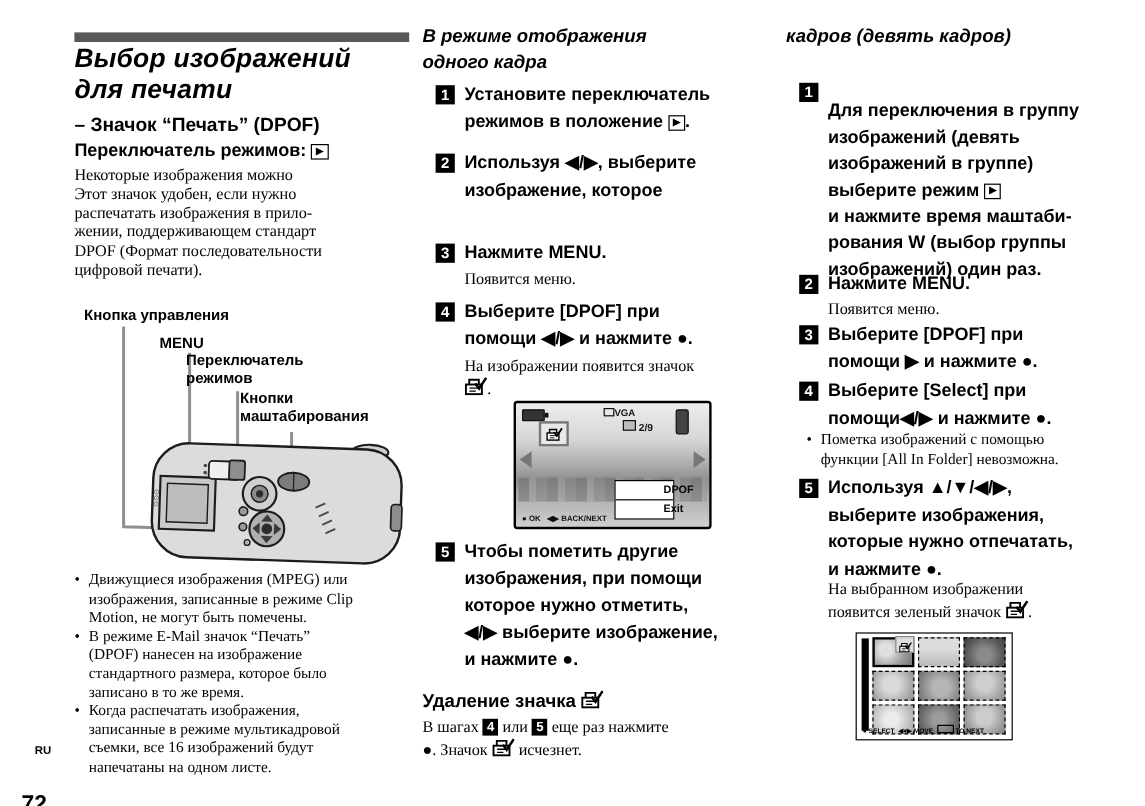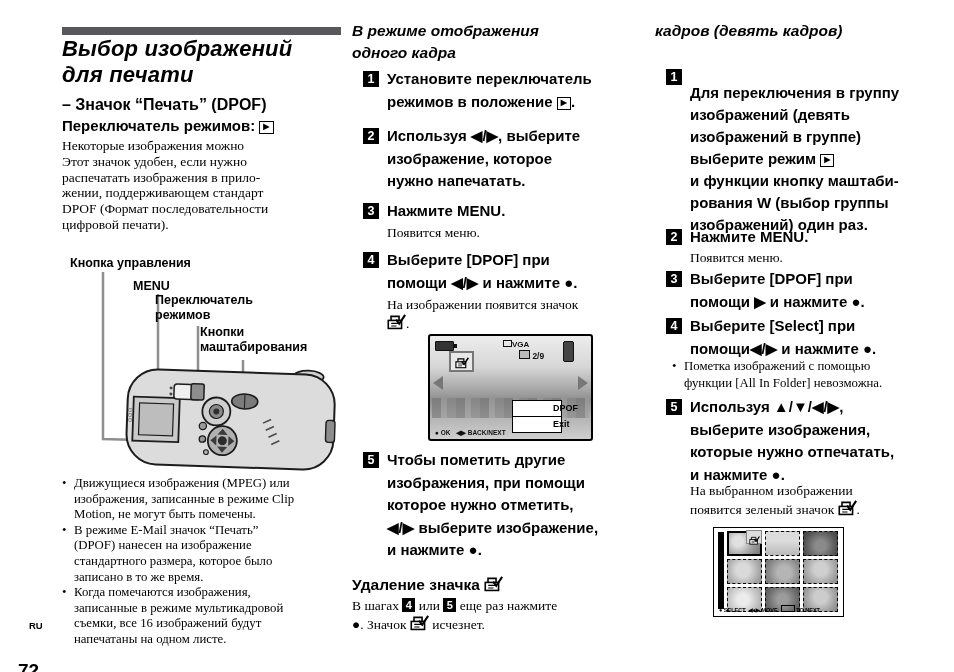--- a/index.html
+++ b/index.html
@@ -173,21 +173,21 @@
       <div class="nlines">
         <div>В режиме E-Mail значок “Печать”</div>
         <div>(DPOF) нанесен на изображение</div>
         <div>стандартного размера, которое было</div>
         <div>записано в то же время.</div>
       </div>
     </div>
     <div class="note-item">
       <span class="dot">•</span>
       <div class="nlines">
-        <div>Когда помечаются изображения,</div>
+        <div>Когда распечатать изображения,</div>
         <div>записанные в режиме мультикадровой</div>
         <div>съемки, все 16 изображений будут</div>
         <div>напечатаны на одном листе.</div>
       </div>
     </div>
   </div>
 
   <div class="abs footer-ru" style="left:29px;top:621px;text-align:right;">RU</div>
   <div class="abs footer-pg" style="left:18px;top:661px;">72</div>
 
@@ -203,21 +203,20 @@
       <div><span>режимов в положение</span>
         <span class="play">▶</span><span>.</span></div>
     </div>
   </div>
 
   <div class="abs step" style="left:363px;top:125px;">
     <span class="num">2</span>
     <div class="slines">
       <div>Используя ◀/▶, выберите</div>
       <div>изображение, которое</div>
-      <div>нужно напечатать.</div>
     </div>
   </div>
 
   <div class="abs step" style="left:363px;top:200px;">
     <span class="num">3</span>
     <div class="slines">Нажмите MENU.</div>
   </div>
   <div class="abs note" style="left:387px;top:224px;">Появится меню.</div>
 
   <div class="abs step" style="left:363px;top:249px;">
@@ -299,21 +298,21 @@
   </div>
 
   <div class="abs step" style="left:666px;top:66px;">
     <span class="num">1</span>
     <div class="slines" style="line-height:22px;margin-top:16px;">
       <div>Для переключения в группу</div>
       <div>изображений (девять</div>
       <div>изображений в группе)</div>
       <div><span>выберите режим</span>
         <span class="play">▶</span></div>
-      <div>и функции кнопку маштаби-</div>
+      <div>и нажмите время маштаби-</div>
       <div>рования W (выбор группы</div>
       <div>изображений) один раз.</div>
     </div>
   </div>
 
   <div class="abs step" style="left:666px;top:226px;">
     <span class="num">2</span>
     <div class="slines">Нажмите MENU.</div>
   </div>
   <div class="abs note" style="left:690px;top:249px;">Появится меню.</div>

